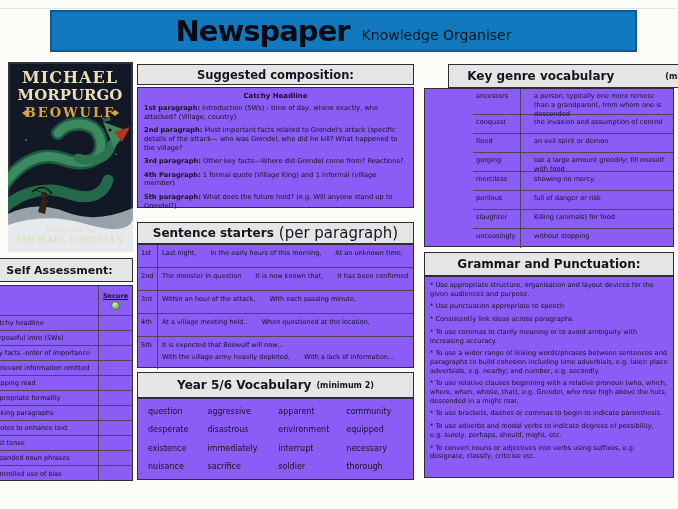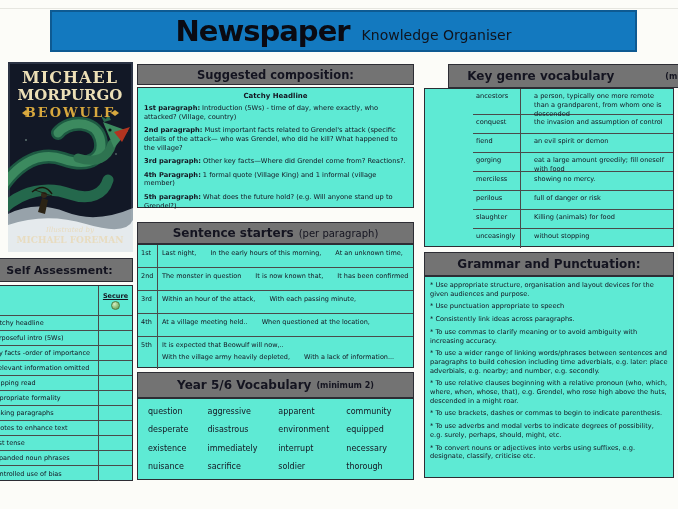--- a/index.html
+++ b/index.html
@@ -8,24 +8,24 @@
   .topline { position:absolute; left:0; top:8px; width:678px; height:1px; background:#e6e6e0; }
 
   
   .banner { position:absolute; left:50px; top:10px; width:587px; height:42px;
             background:#1379bf; border:2px solid #0e5a92;
             display:flex; align-items:center; justify-content:center; }
   .banner-title { font-size:29px; font-weight:bold; letter-spacing:-1px; color:#0a0a12; }
   .banner-sub { font-size:14px; color:#10131c; margin-left:12px; margin-top:8px; }
 
   
-  .ph { position:absolute; background:#737373; border:1.5px solid #2d2d34;
+  .ph { position:absolute; background:#e5e5e5; border:1.5px solid #2d2d34;
         display:flex; align-items:center; justify-content:center; font-weight:bold; }
   .ph .suffix { font-weight:normal; margin-left:5px; }
-  .pb { position:absolute; background:#5eead4; border:1.5px solid #2d2d34; }
+  .pb { position:absolute; background:#8b5cf6; border:1.5px solid #2d2d34; }
 
   
   .cover { position:absolute; left:8px; top:62px; width:125px; height:190px; }
   .cover svg { display:block; }
 
   
   .sa-h { left:-14px; top:258px; width:147px; height:24px; font-size:11px; }
   .sa-t { left:-14px; top:285px; width:147px; height:196px; font-size:6.5px; }
   .sa-headrow { display:flex; height:30px; border-bottom:1px solid #4a4a4a; }
   .sa-row { display:flex; height:15px; border-bottom:1px solid #4a4a4a; align-items:center; }
@@ -38,21 +38,21 @@
   .sa-check { width:33px; height:100%; }
 
   
   .comp-h { left:137px; top:64px; width:277px; height:21px; font-size:11.5px; }
   .comp-b { left:137px; top:87px; width:277px; height:121px; font-size:6.7px; padding:3px 6px; }
   .comp-sub { text-align:center; font-weight:bold; font-size:7px; margin:1px 0 4px 0; }
   .comp-p { margin:0 0 4.5px 0; line-height:1.32; }
   .comp-p b { margin-right:2px; }
 
   .ss-h { left:137px; top:222px; width:277px; height:22px; font-size:12px; }
-  .ss-h .suffix { font-size:10px; }
+  .ss-h .suffix { font-size:15px; }
   .ss-t { left:137px; top:244px; width:277px; height:124px; font-size:6.5px; }
   .ss-row { display:flex; border-bottom:1px solid #4a4a4a; }
   .ss-row:last-child { border-bottom:none; }
   .ss-num { width:20px; border-right:1px solid #4a4a4a; display:flex; align-items:flex-start; padding:4px 0 0 3px; }
   .ss-cell { flex:1; padding:4px 3px 0 4px; }
   .ss-line { display:flex; gap:14px; flex-wrap:wrap; margin-bottom:4px; }
   .r1 { height:23px; } .r5 { height:32px; }
 
   .yv-h { left:137px; top:372px; width:277px; height:26px; font-size:12px; }
   .yv-h .suffix { font-size:8px; font-weight:bold; }

